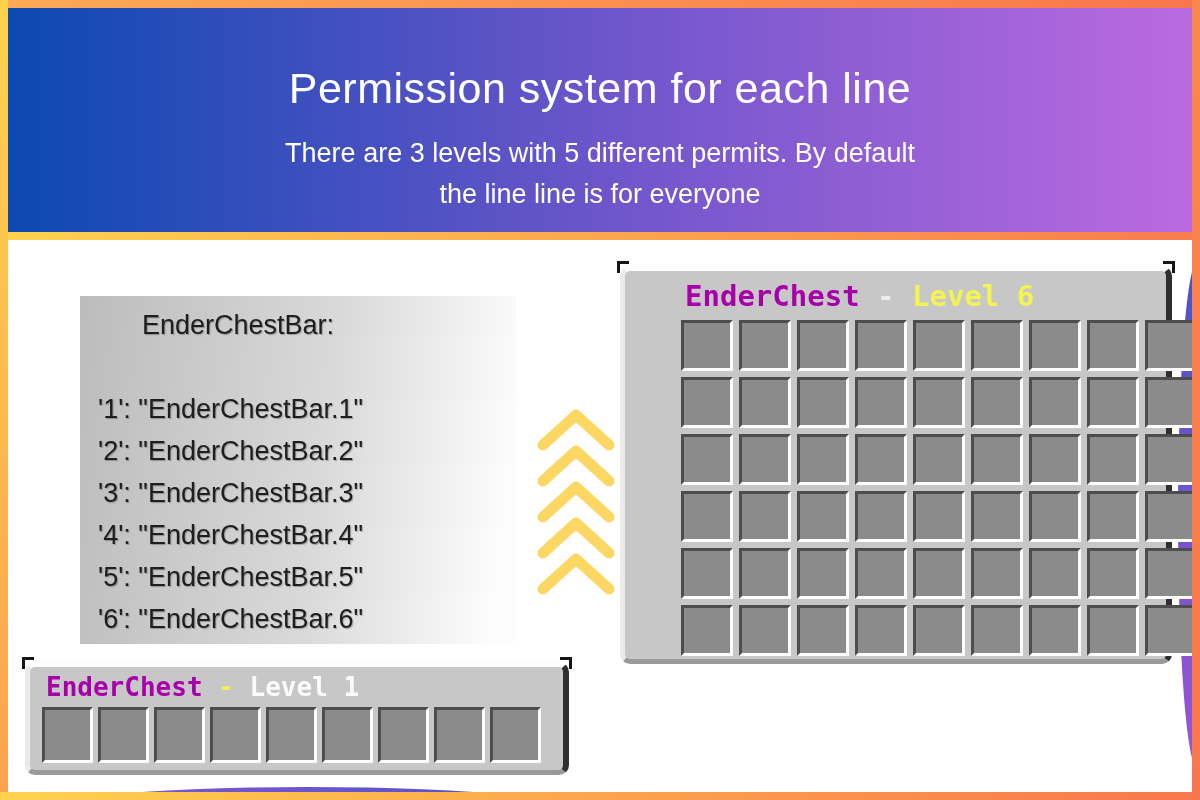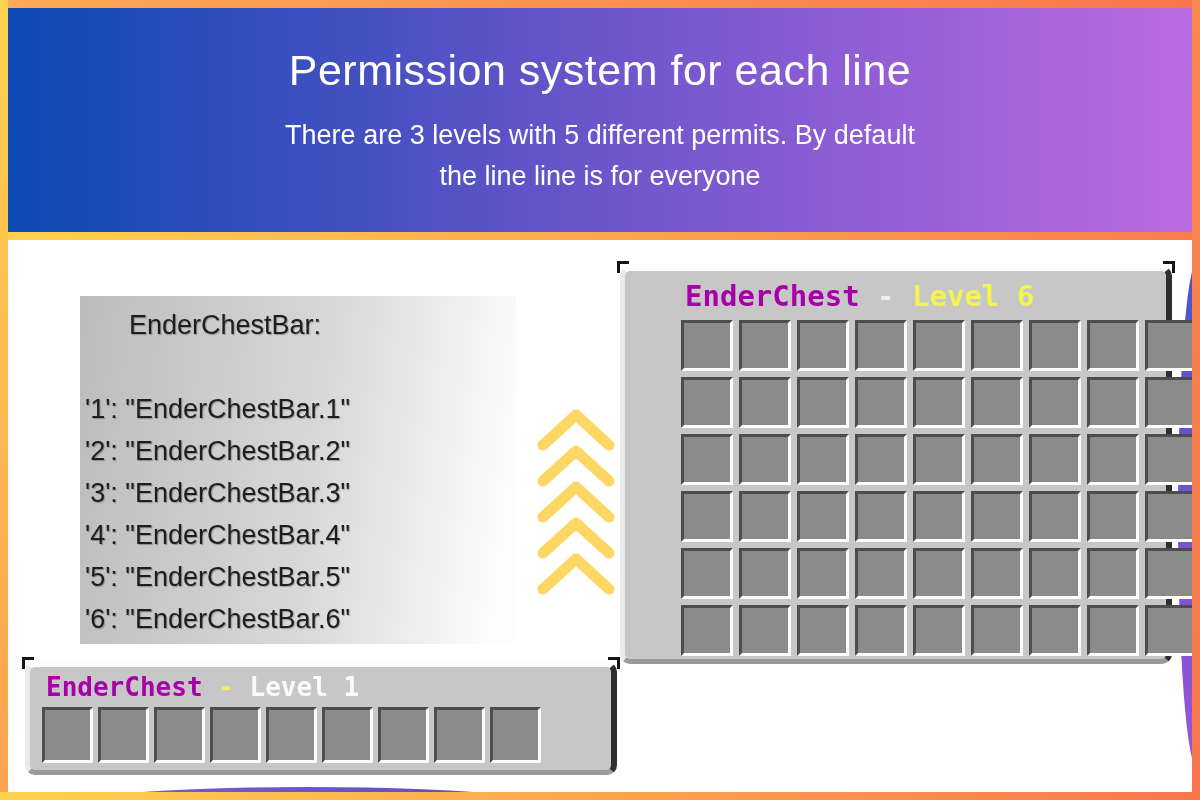--- a/index.html
+++ b/index.html
@@ -17,47 +17,47 @@
   .frame-bottom{position:absolute;left:0;bottom:0;width:1200px;height:8px;z-index:6;
     background:linear-gradient(90deg,var(--frame-yellow,#ffce4e),var(--frame-orange,#f9764c));}
   .frame-separator{position:absolute;left:8px;top:232px;width:1184px;height:8px;z-index:6;
     background:linear-gradient(90deg,var(--frame-yellow,#ffd24e),#f97c4d);}
 
   
   .header{
     position:absolute;left:8px;top:8px;width:1184px;height:224px;color:#fff;text-align:center;
     background:linear-gradient(90deg,var(--header-blue,#0c49b2) 0%,var(--header-mid,#7557cd) 55%,var(--header-purple,#bb6ae0) 100%);
   }
-  .header-title{margin:0;padding-top:38px;font-size:43px;font-weight:400;letter-spacing:.5px;}
+  .header-title{margin:18px;padding-top:38px;font-size:43px;font-weight:400;letter-spacing:.5px;}
   .header-subtitle{margin-top:20px;font-size:27px;line-height:41px;font-weight:400;}
 
   
   .page-body{position:absolute;left:8px;top:240px;width:1184px;height:552px;background:#fff;overflow:hidden;}
 
   
   .code-box{
     position:absolute;left:72px;top:56px;width:436px;height:348px;box-sizing:border-box;
     background:linear-gradient(97deg,#bcbcbc 0%,#d9d9d9 55%,#fdfdfd 95%);
-    color:#1e1e1e;font-size:27px;line-height:42px;padding:8px 0 0 5px;
+    color:#1e1e1e;font-size:27px;line-height:42px;padding:8px 0 0 18px;
     text-shadow:1px 1px 1px rgba(0,0,0,.28);
   }
   .code-title{text-indent:44px;}
   .code-spacer{height:42px;}
 
   
   .arrows{position:absolute;left:526px;top:162px;width:84px;height:200px;}
 
   
   .mc-window{
     position:absolute;background:var(--window-gray,#c7c7c7);box-sizing:border-box;border-radius:10px;
     border-style:solid;border-width:5px 6px 5px 5px;
     border-color:#fdfdfd #2e2e2e #9a9a9a #eaeaea;
   }
   .mc-large{left:612px;top:26px;width:552px;height:398px;padding-left:44px;}
-  .mc-small{left:17px;top:422px;width:592px;height:113px;}
+  .mc-small{left:17px;top:422px;width:544px;height:113px;}
   .mc-title{font-family:"DejaVu Sans Mono",monospace;font-weight:bold;white-space:nowrap;}
   .mc-large .mc-title{font-size:29px;margin:8px 0 7px 16px;}
   .mc-small .mc-title{font-size:26px;margin:5px 0 5px 16px;}
   .mc-grid{display:grid;margin-left:12px;width:max-content;}
   .mc-large .mc-grid{grid-template-columns:repeat(9,52px);grid-auto-rows:51px;gap:6px;}
   .mc-small .mc-grid{grid-template-columns:repeat(9,51px);grid-auto-rows:56px;gap:5px;}
   .slot{background:var(--slot-gray,#8b8b8b);box-sizing:border-box;border:3px solid;
     border-color:#4d4d4d #fdfdfd #fdfdfd #4d4d4d;}
   .notch{position:absolute;width:9px;height:9px;}
   .notch-tl{left:-8px;top:-10px;border-top:3px solid #161616;border-left:3px solid #161616;}

